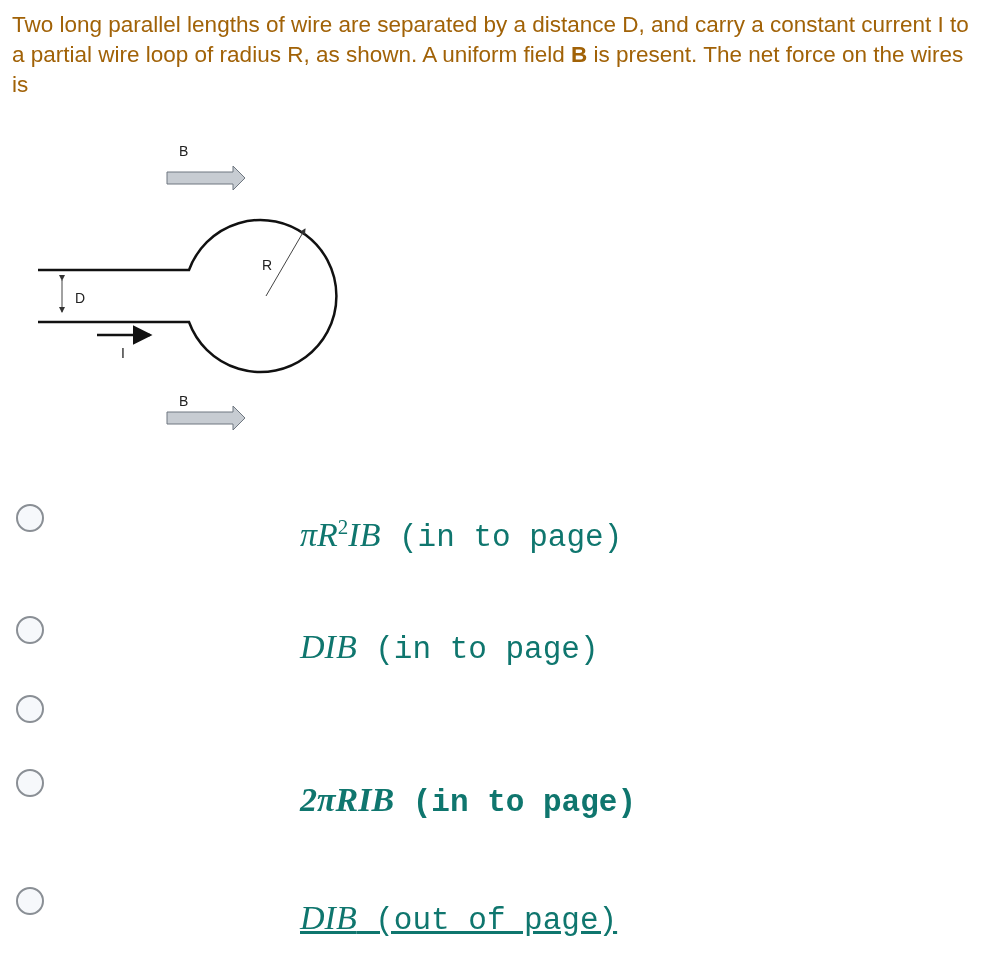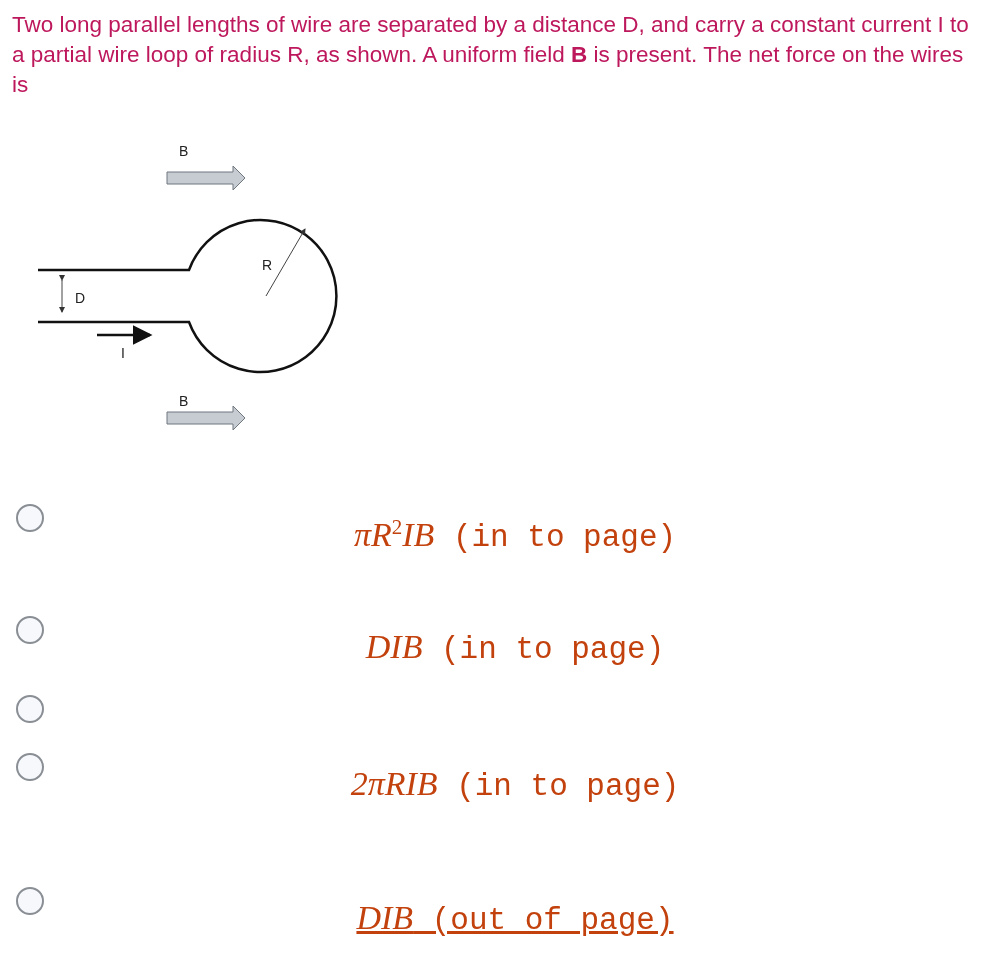--- a/index.html
+++ b/index.html
@@ -1,23 +1,23 @@
 <!DOCTYPE html>
 <html><head>
 <meta charset="utf-8">
 <style>
   html, body { margin:0; padding:0; background:#ffffff; }
   body { width:986px; height:960px; position:relative; overflow:hidden; color:#2d3b45; }
-  .question { position:absolute; left:12px; top:10px; width:965px; font-family:"Liberation Sans", sans-serif; font-size:22.5px; line-height:30px; color:#be185d; }
+  .question { position:absolute; left:12px; top:10px; width:965px; font-family:"Liberation Sans", sans-serif; font-size:22.5px; line-height:30px; color:#a16207; }
   .question b { font-weight:bold; }
   .diagram { position:absolute; left:0; top:120px; width:400px; height:330px; }
   .diagram text { font-family:"Liberation Sans", sans-serif; font-size:14px; fill:#222; }
   .answer { position:absolute; left:0; width:986px; height:60px; }
   .radio { position:absolute; left:16px; width:28px; height:28px; border:2px solid #8a8f95; border-radius:50%; box-sizing:border-box; background:#f6f8fb; cursor:pointer; }
-  .answer-text { position:absolute; left:300px; width:430px; text-align:center; font-size:34px; color:#c2410c; white-space:nowrap; }
+  .answer-text { position:absolute; left:300px; width:430px; text-align:left; font-size:34px; color:#0f766e; white-space:nowrap; }
   .math { font-family:"Liberation Serif", serif; font-style:italic; }
   .mono { font-family:"Liberation Mono", monospace; font-size:31px; }
   sup { font-size:21px; font-style:normal; vertical-align:super; line-height:0; }
 </style>
 </head>
 <body>
 
 <div class="question"><span>Two long parallel lengths of wire are separated by a distance D, and carry a constant current I to a partial wire loop of radius R, as shown.  A uniform field </span><b>B</b><span> is present. The net force on the wires is</span></div>
 
 <svg class="diagram" viewBox="0 120 400 330" width="400" height="330">
@@ -55,21 +55,21 @@
 
 <div class="answer" style="top:614px;padding-left:8px;">
   <div class="radio" style="top:2px;"></div>
   <div class="answer-text" style="top:14px;"><span class="math">DIB</span><span class="mono"> (in to page)</span></div>
 </div>
 
 <div class="answer" style="top:693px;">
   <div class="radio" style="top:2px;"></div>
 </div>
 
-<div class="answer" style="top:751px;">
+<div class="answer" style="top:767px;font-weight:bold;">
   <div class="radio" style="top:2px;"></div>
   <div class="answer-text" style="top:14px;"><span class="math">2πRIB</span><span class="mono"> (in to page)</span></div>
 </div>
 
 <div class="answer" style="top:885px;">
   <div class="radio" style="top:2px;"></div>
   <div class="answer-text" style="top:14px;text-decoration:underline;"><span class="math">DIB</span><span class="mono"> (out of page)</span></div>
 </div>
 
 </body></html>

